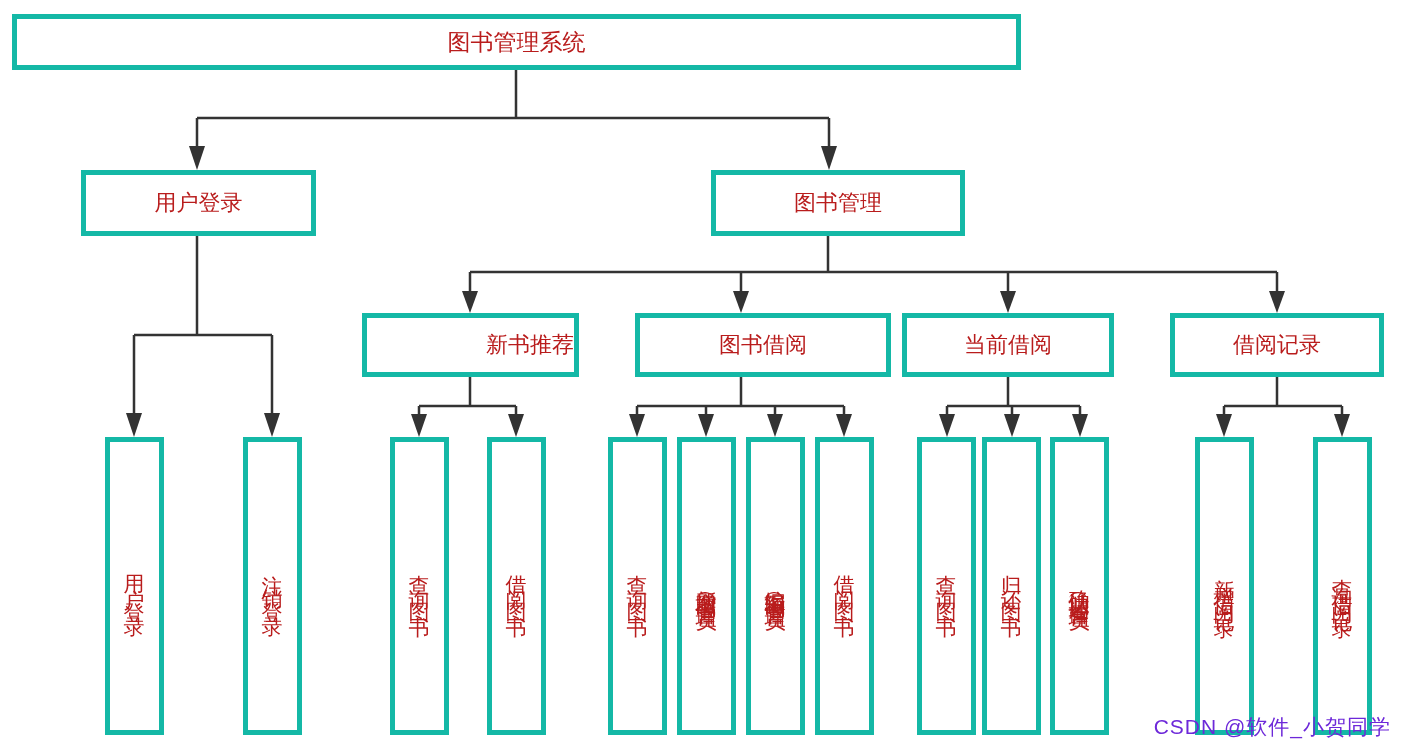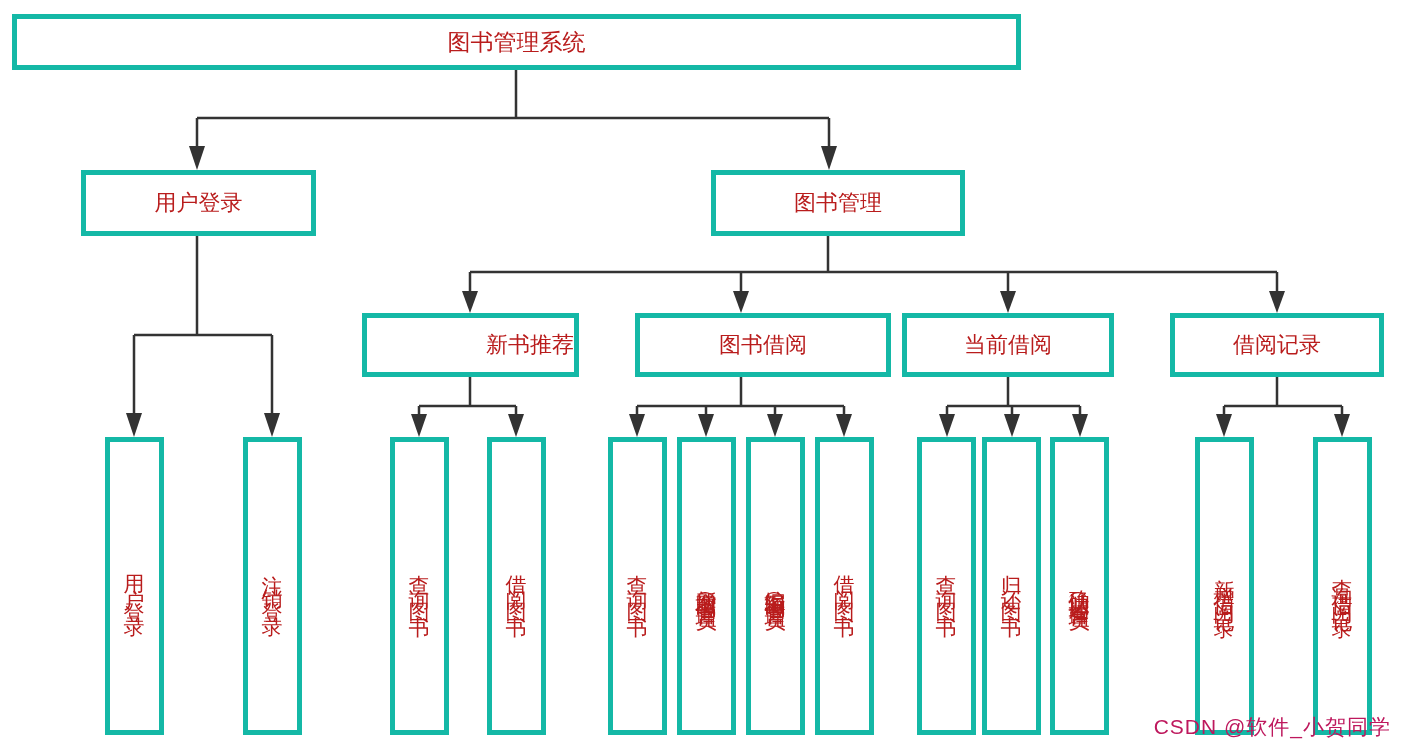--- a/index.html
+++ b/index.html
@@ -37,21 +37,21 @@
   }
   .leaf.mid{letter-spacing:8px;}
   .leaf.long{letter-spacing:3px;}
   .x1{left:105px;}  .x2{left:243px;}
   .x3{left:390px;}  .x4{left:487px;}
   .x5{left:608px;}  .x6{left:677px;}  .x7{left:746px;}  .x8{left:815px;}
   .x9{left:917px;}  .x10{left:982px;} .x11{left:1050px;}
   .x12{left:1195px;}.x13{left:1313px;}
   .watermark{
     position:absolute;right:14px;bottom:6px;
-    font-size:21px;color:#be185d;z-index:5;
+    font-size:21px;color:#6d28d9;z-index:5;
     letter-spacing:1px;
   }
 </style>
 </head>
 <body>
 
 <div id="canvas">
 
   <svg id="wires" viewBox="0 0 1405 747" xmlns="http://www.w3.org/2000/svg">
     <g stroke="#333333" stroke-width="2.5" fill="none">

